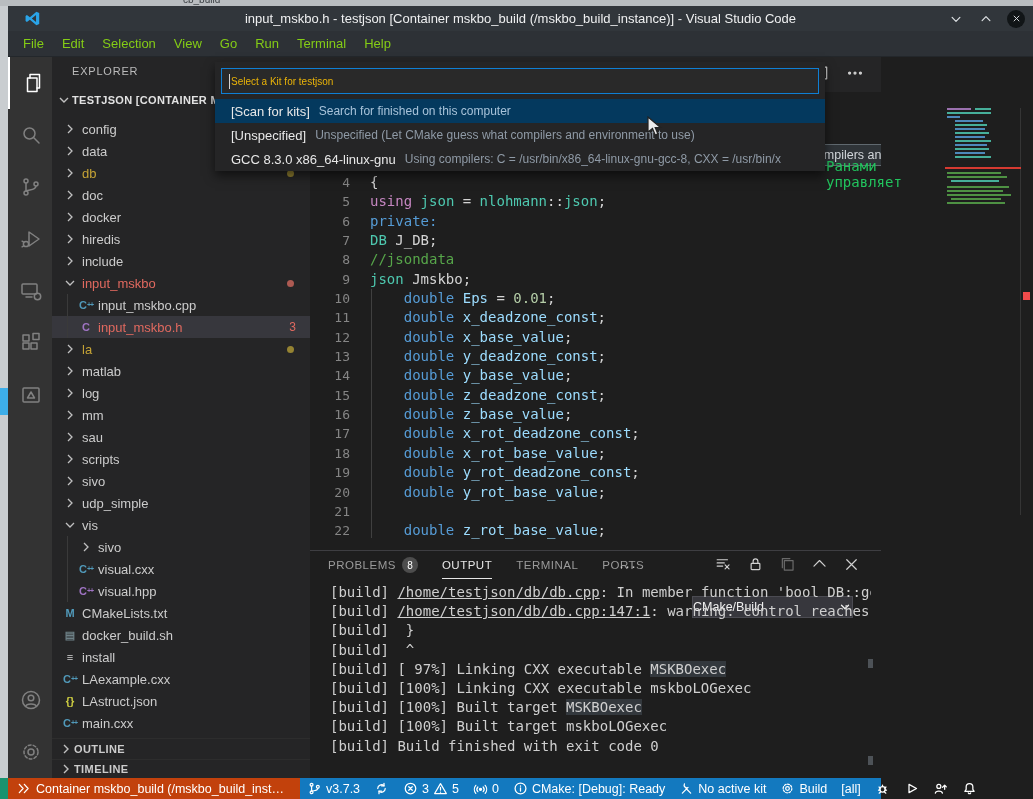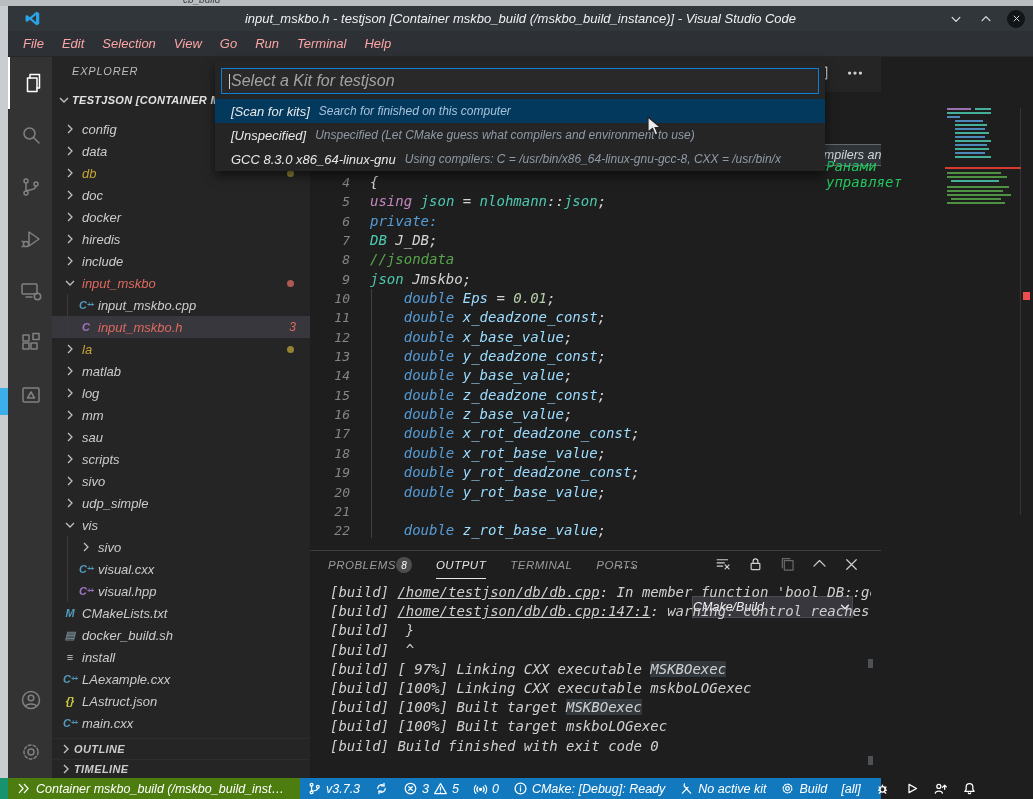--- a/index.html
+++ b/index.html
@@ -1,18 +1,18 @@
 <!DOCTYPE html>
 <html><head>
 <meta charset="utf-8">
 <style>
   * { margin:0; padding:0; box-sizing:border-box; }
   html,body { width:1033px; height:799px; overflow:hidden; background:#1e1e1e;
     font-family:"Liberation Sans",sans-serif; }
-  #screen { position:relative; width:881px; height:799px;font-style:italic; }
+  #screen { position:relative; width:881px; height:799px; }
   .abs { position:absolute; }
   svg { display:block; }
   .ico { fill:none; stroke:currentColor; stroke-width:1.5; stroke-linecap:round; stroke-linejoin:round; }
 
   
   #top-strip { left:0; top:0; width:1033px; height:6px; background:#b9bdc0; overflow:hidden; color:#3a3f43; font-size:10px; }
   #top-strip span { position:absolute; left:183px; top:-6px; }
   #left-sliver { left:0; top:6px; width:8px; height:793px; background:#c9cdd0; }
   #sliver-blue { left:0; top:388px; width:8px; height:27px; background:#3daee9; }
   #sliver-green { left:0; top:778px; width:8px; height:21px; background:#18936f; }
@@ -20,21 +20,21 @@
   
   #titlebar { left:8px; top:6px; width:1025px; height:25px; background:#31363b; display:flex; align-items:center; color:#eff0f1; }
   #titlebar .title { position:absolute; left:0; right:0; text-align:center; font-size:13px; }
   #vscode-logo { position:absolute; left:16px; top:4px; width:17px; height:17px; }
   .win-controls { position:absolute; right:8px; top:0; height:25px; display:flex; align-items:center; gap:12px; }
   .win-btn { width:18px; height:18px; display:flex; align-items:center; justify-content:center; color:#dfe3e6; }
   .wc-close { background:#111517; border-radius:50%; }
 
   
   #menubar { left:8px; top:31px; width:1025px; height:26px; background:#2d3136; display:flex; align-items:center; padding-left:6px; border-bottom:1px solid #23272b; }
-  .menu-item { color:#fca5a5; font-size:13px; padding:0 9px; height:100%; display:flex; align-items:center;text-align:center; }
+  .menu-item { color:#84cc16; font-size:13px; padding:0 9px; height:100%; display:flex; align-items:center;text-align:center; }
 
   
   #activitybar { left:8px; top:57px; width:44px; height:721px; background:#333333; display:flex; flex-direction:column; }
   .ab-item { width:44px; height:52px; display:flex; align-items:center; justify-content:center; color:#818181; border-left:2px solid transparent; }
   .ab-item.active { color:#ffffff; border-left:2px solid #ffffff; }
   .ab-item svg { width:24px; height:24px; }
   .ab-spacer { flex:1; }
 
   
   #sidebar { left:52px; top:57px; width:258px; height:721px; background:#252526; color:#cccccc; overflow:hidden; }
@@ -75,54 +75,54 @@
   #minimap { left:945px; top:104px; width:76px; height:104px; }
   #minimap i { position:absolute; height:2px; opacity:.85; }
   #mm-redline { left:945px; top:167px; width:76px; height:2px; background:#d63a31; z-index:71; }
   #scroll-line { left:1020px; top:108px; width:1px; height:407px; background:#353535; }
   #ruler-err { left:1023px; top:292px; width:7px; height:8px; background:#f14c4c; }
 
   
   #quickpick { left:215px; top:62px; width:610px; background:#252526; box-shadow:0 5px 10px rgba(0,0,0,.55); z-index:80; padding-top:6px; }
   #qp-input { margin:0 6px; height:26px; background:#292929; border:1px solid #0f7fd4; display:flex; align-items:center; padding-left:7px; }
   #qp-input .caret { width:1px; height:15px; background:#d4d4d4; margin-right:1px; }
-  #qp-input .ph { color:#a3a3a3; font-size:16px; }
+  #qp-input .ph { color:#eab308; font-size:10px; }
   .qp-row { height:24px; display:flex; align-items:center; padding-left:8px; font-size:13px; white-space:nowrap; overflow:hidden; margin-top:0; }
   .qp-row.sel { background:#04395e; }
   .qp-label { color:#e8e8e8;padding-left:8px; }
   .qp-desc { color:#8f9aa6; font-size:12px; margin-left:9px; }
   .qp-row.sel .qp-desc { color:#a8c3da; }
   #qp-list { margin-top:5px; }
 
   
   #tooltip { left:598px; top:144px; right:0; height:22px; background:rgba(49,54,59,.9); border:1px solid #60696f; border-right:none; color:#d2d6da; font-size:12.5px; display:flex; align-items:center; padding-left:8px; z-index:60; white-space:nowrap; overflow:hidden; }
 
   
   #panel { left:310px; top:550px; right:0; height:228px; background:#1e1e1e; border-top:1px solid #3e3e42; }
   #panel-tabs { position:absolute; left:18px; top:0; height:28px; display:flex; align-items:center; gap:24px; }
-  .ptab { font-size:11.5px; letter-spacing:.5px; color:#9a9a9a; height:28px; display:flex; align-items:center; }
+  .ptab { font-size:11.5px; letter-spacing:.5px; color:#9a9a9a; height:28px; display:flex; align-items:center; gap:6px; }
   .ptab.active { color:#e7e7e7; border-bottom:1px solid #e7e7e7; }
   .pbadge { background:#4d4d4d; color:#ffffff; font-size:10px; width:16px; height:16px; border-radius:50%; display:flex; align-items:center; justify-content:center; letter-spacing:0; }
   #panel-more { position:absolute; left:309px; top:0; height:28px; display:flex; align-items:center; color:#c5c5c5; font-size:15px; letter-spacing:1px; }
   #panel-select { position:absolute; left:382px; top:3px; width:161px; height:22px; background:#37373d; border:1px solid #4b4b52; color:#f0f0f0; font-size:12.5px; display:flex; align-items:center; padding:0 0;margin-top:42px; }
   #panel-select svg { margin-left:auto; width:14px; height:14px; }
   #panel-actions { position:absolute; right:20px; top:4px; display:flex; gap:13px; color:#d0d0d0; }
   #panel-actions svg { width:19px; height:19px; }
   #panel-actions .dim { color:#6a6a6a; }
   #output { position:absolute; left:20px; top:32px; right:10px; font-family:"DejaVu Sans Mono",monospace; font-size:14px; color:#cfcfcf; }
   .ol { height:19.2px; line-height:19.2px; white-space:pre; overflow:hidden; }
   .ol .u { text-decoration:underline; }
   .ol .h { background:#33383d; }
   .pmark { position:absolute; width:5px; height:9px; background:#4d5257; }
 
   
   #statusbar { left:8px; right:0; bottom:0; height:21px; background:#1379bf; display:flex; align-items:center; color:#ffffff; font-size:12.5px; }
   .sb-item { display:flex; align-items:center; gap:4px; padding:0 7px; height:21px; white-space:nowrap; }
   .sb-item svg { width:15px; height:15px; }
-  #sb-remote { background:#4d7c0f; width:292px; flex:none; overflow:hidden; padding:0 8px; gap:5px; }
+  #sb-remote { background:#c2410c; width:292px; flex:none; overflow:hidden; padding:0 8px; gap:5px; }
   #sb-right { margin-left:auto; display:flex; padding-right:8px; }
 
   #cursor { left:646px; top:116px; z-index:100; }
 </style>
 </head>
 <body>
 
 <div id="screen">
 
   <div class="abs" id="top-strip">

